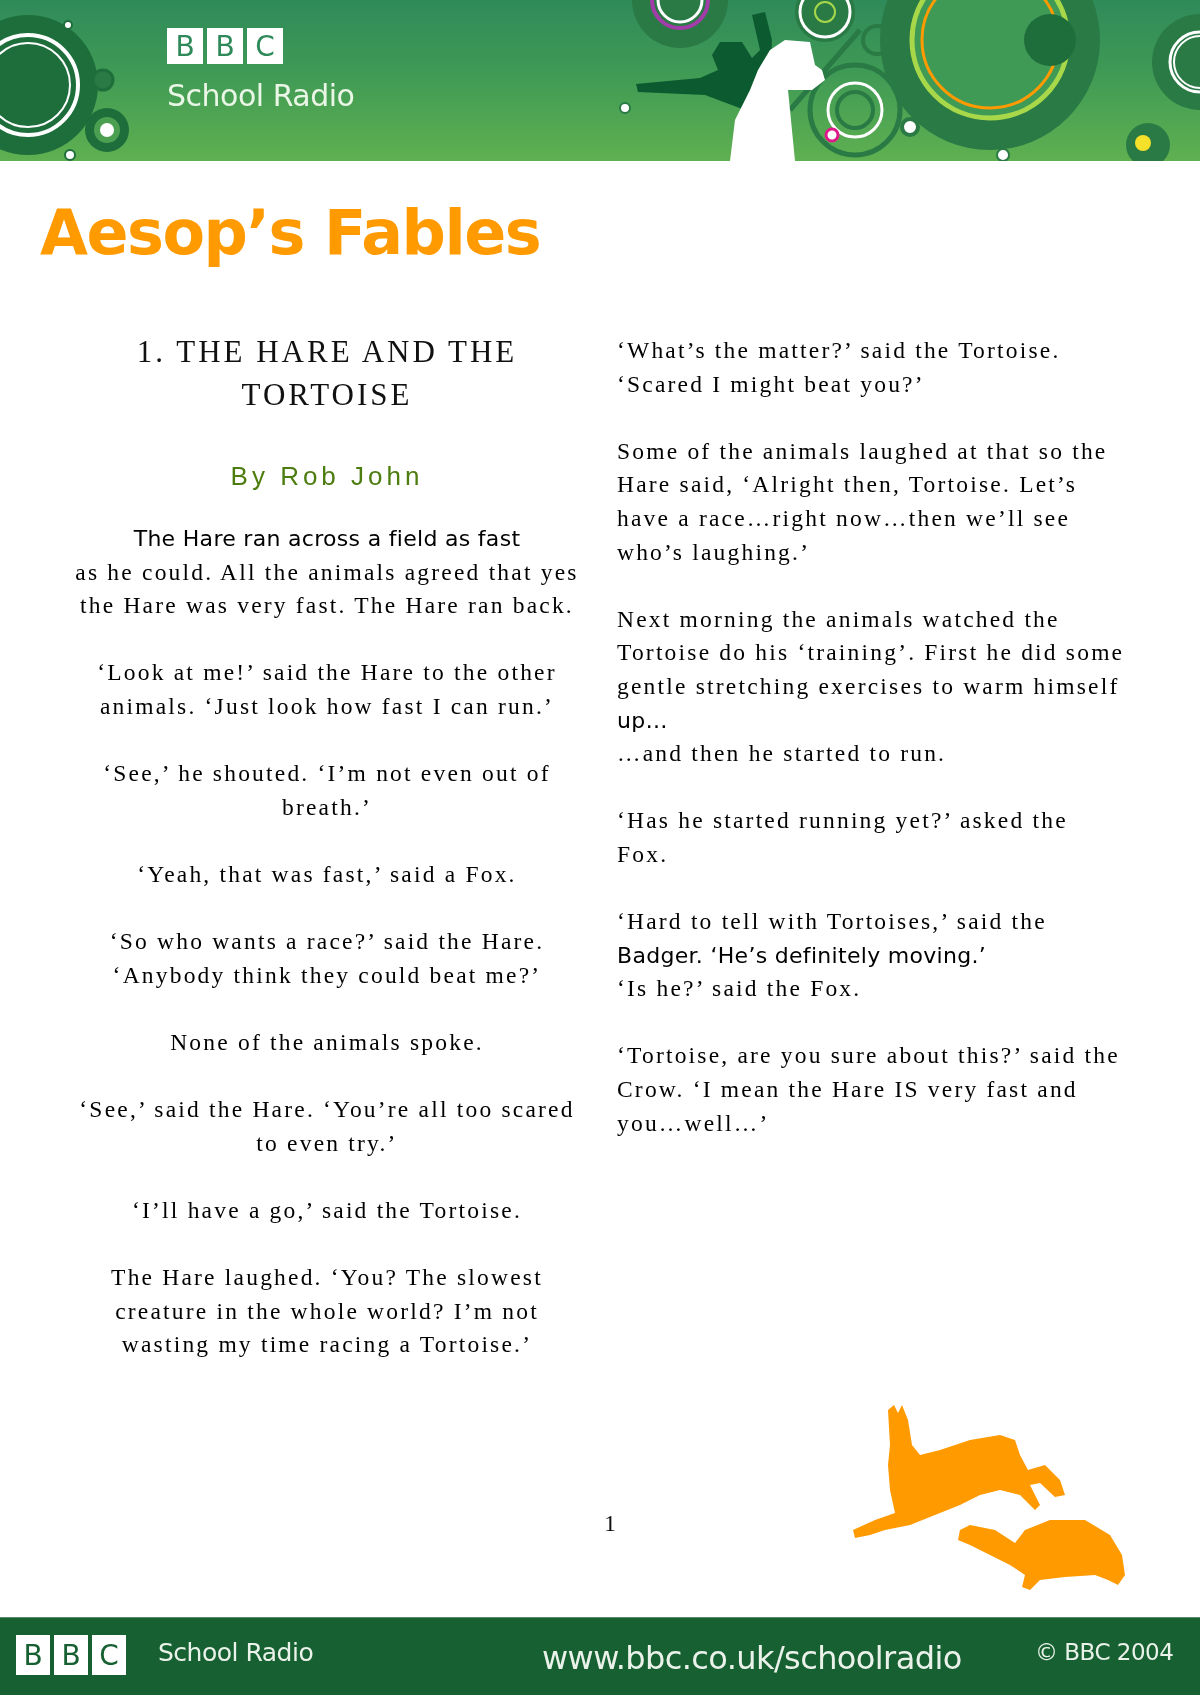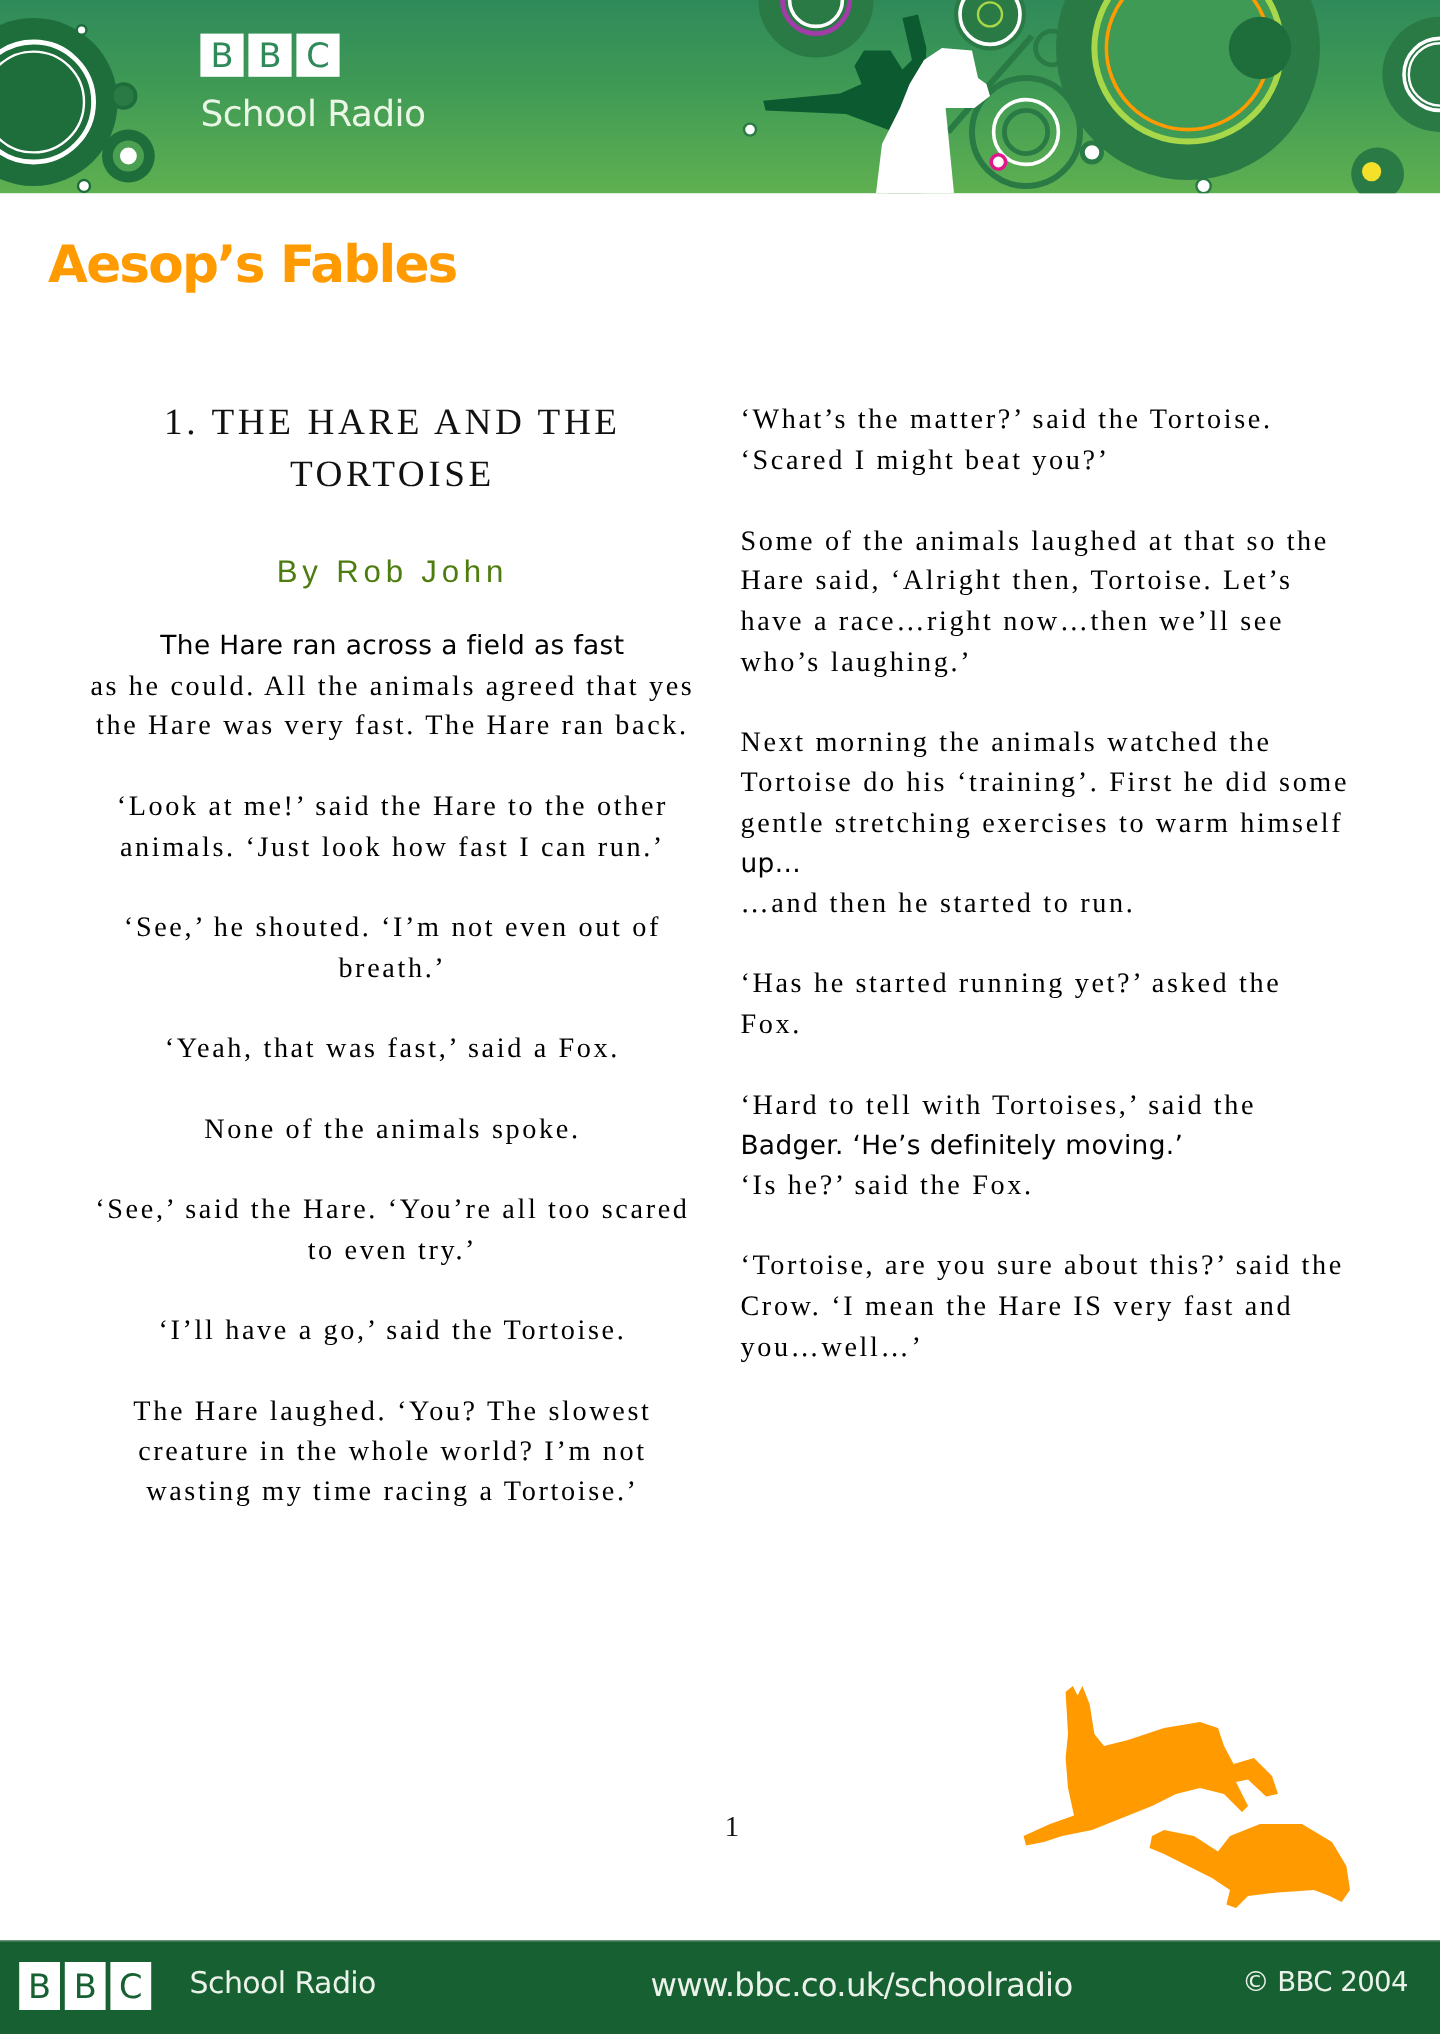--- a/index.html
+++ b/index.html
@@ -21,21 +21,21 @@
     .header .bbc-block { width: 36px; height: 36px; font-size: 28px; color: #2f8a5a; }
     .header .brand-name {
       position: absolute; left: 167px; top: 78px;
       font-family: "DejaVu Sans", sans-serif; font-size: 30px; color: #eaf6e6;
       letter-spacing: -0.5px;
     }
 
     .title {
       position: absolute; left: 40px; top: 196px;
       font-family: "DejaVu Sans", sans-serif; font-weight: bold;
-      font-size: 43px; color: #ff9a00; letter-spacing: -1.5px;
+      font-size: 62px; color: #ff9a00; letter-spacing: -1.5px;
     }
 
     .col { position: absolute; top: 330px; width: 510px; }
     .col.left { left: 72px; text-align: center; }
     .col.right { left: 617px; top: 334px; }
 
     .story-title {
       font-family: "Liberation Serif", serif; font-size: 31px; color: #111;
       letter-spacing: 3px; line-height: 43px; margin: 0 0 40px 0; font-weight: normal;
     }
@@ -65,21 +65,21 @@
     }
     .footer .bbc-blocks { left: 16px; top: 17px; gap: 4px; }
     .footer .bbc-block { width: 34px; height: 40px; font-size: 28px; color: #176032; }
     .footer .brand-name {
       position: absolute; left: 158px; top: 20px;
       font-family: "DejaVu Sans", sans-serif; font-size: 25px; color: #eaf2ea;
       letter-spacing: -0.5px;
     }
     .footer .url {
       position: absolute; left: 542px; top: 21px;
-      font-family: "DejaVu Sans", sans-serif; font-size: 27px; color: #eaf2ea;
+      font-family: "DejaVu Sans", sans-serif; font-size: 32px; color: #eaf2ea;
       letter-spacing: -0.6px;
     }
     .footer .copyright {
       position: absolute; left: 1035px; top: 21px;
       font-family: "DejaVu Sans", sans-serif; font-size: 23px; color: #eaf2ea;
       letter-spacing: -0.5px;
     }
   </style>
 </head>
 <body>
@@ -139,20 +139,21 @@
 <div class="title">Aesop’s Fables</div>
 
 <div class="col left">
   <h1 class="story-title">1. THE HARE AND THE TORTOISE</h1>
   <div class="byline">By Rob John</div>
   <p class="para"><span class="sans">The Hare ran across a field as fast</span>
 <span>as he could. All the animals agreed that yes the Hare was very fast. The Hare ran back.</span></p>
   <p class="para">‘Look at me!’ said the Hare to the other animals. ‘Just look how fast I can run.’</p>
   <p class="para">‘See,’ he shouted. ‘I’m not even out of breath.’</p>
   <p class="para">‘Yeah, that was fast,’ said a Fox.</p>
+  <p class="para">‘So who wants a race?’ said the Hare. ‘Anybody think they could beat me?’</p>
   <p class="para">None of the animals spoke.</p>
   <p class="para">‘See,’ said the Hare. ‘You’re all too scared to even try.’</p>
   <p class="para">‘I’ll have a go,’ said the Tortoise.</p>
   <p class="para">The Hare laughed. ‘You? The slowest creature in the whole world? I’m not wasting my time racing a Tortoise.’</p>
 </div>
 
 <div class="col right">
   <p class="para">‘What’s the matter?’ said the Tortoise. ‘Scared I might beat you?’</p>
   <p class="para">Some of the animals laughed at that so the Hare said, ‘Alright then, Tortoise. Let’s have a race…right now…then we’ll see who’s laughing.’</p>
   <p class="para"><span>Next morning the animals watched the Tortoise do his ‘training’. First he did some gentle stretching exercises to warm himself </span><span class="sans">up…</span>

